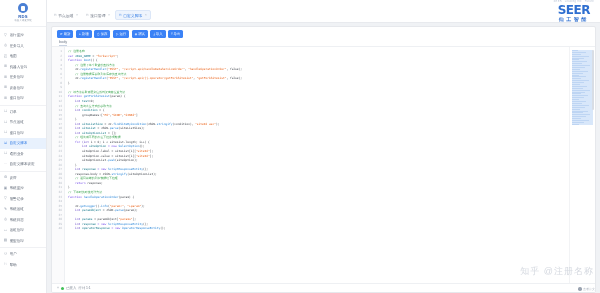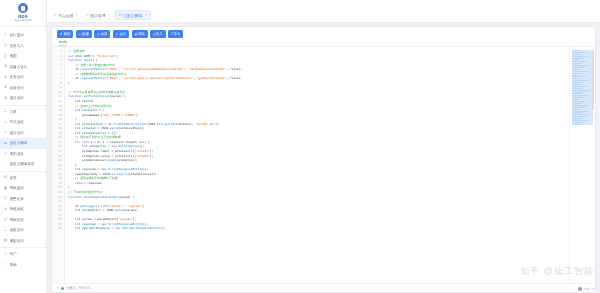--- a/index.html
+++ b/index.html
@@ -298,20 +298,29 @@
             <span class="tab-ico">⎘</span>
             <span>接口管理</span>
             <span class="tab-close">×</span>
           </div>
           <div class="tab active">
             <span class="tab-ico">⎘</span>
             <span>自定义脚本</span>
             <span class="tab-close">×</span>
           </div>
         </div>
+      <div class="logo-wrap">
+        <div class="logo-mini">
+          <span>SEER</span>
+          <span>Leading the</span>
+          <span>Future</span>
+        </div>
+        <div class="logo-main">SEER</div>
+        <div class="logo-cn">仙工智能</div>
+      </div>
     </div>
 
     <div class="panel">
 
       <div class="toolbar" id="toolbar">
           <button class="tbtn">
             <span class="tbtn-ico">⟳</span>
             <span>刷新</span>
           </button>
           <button class="tbtn">
@@ -436,19 +445,19 @@
       </div>
 
       <div class="statusbar">
         <span class="st-ico">‹›</span>
         <span class="dot"></span>
         <span>已嵌入</span>
         <span>行列 1:1</span>
       </div>
     </div>
 
-    <div class="watermark">知乎 @仙工智能</div>
+    <div class="watermark">知乎 @注册名称</div>
     <div class="corner-badge">
       <span class="cb-dot"></span>
       <span>查看原文</span>
     </div>
   </div>
 </div>
 
 </body></html>

